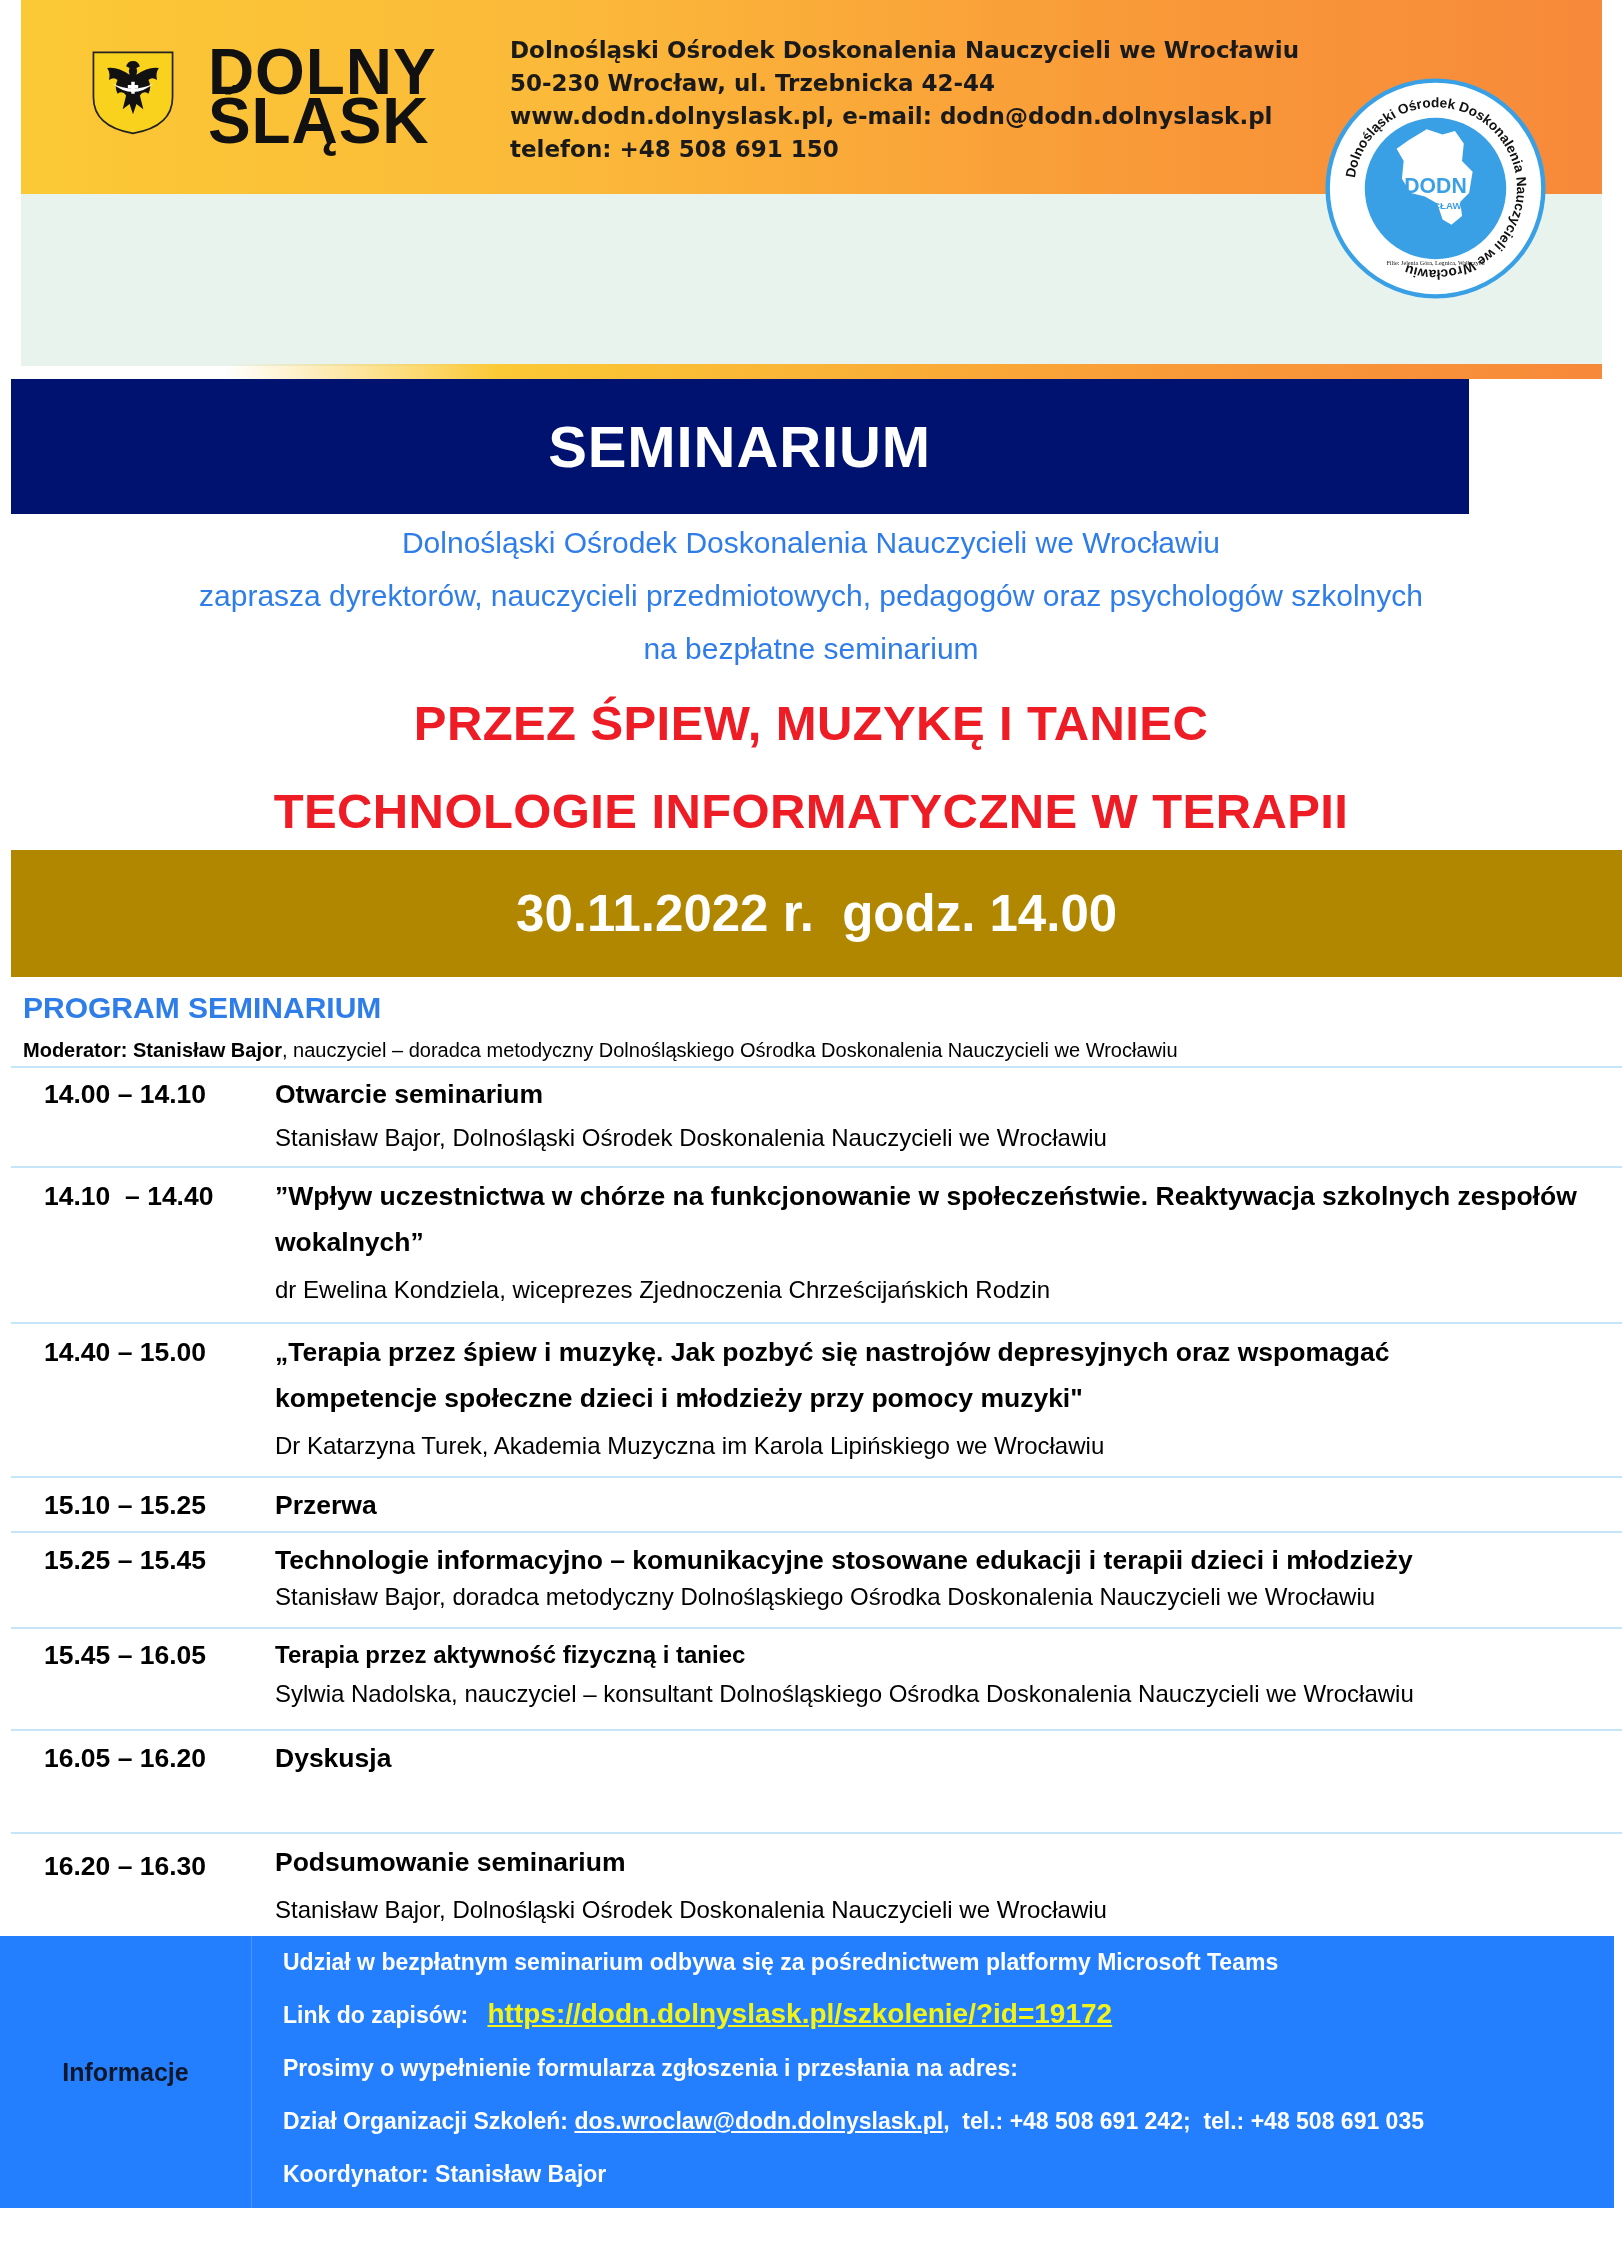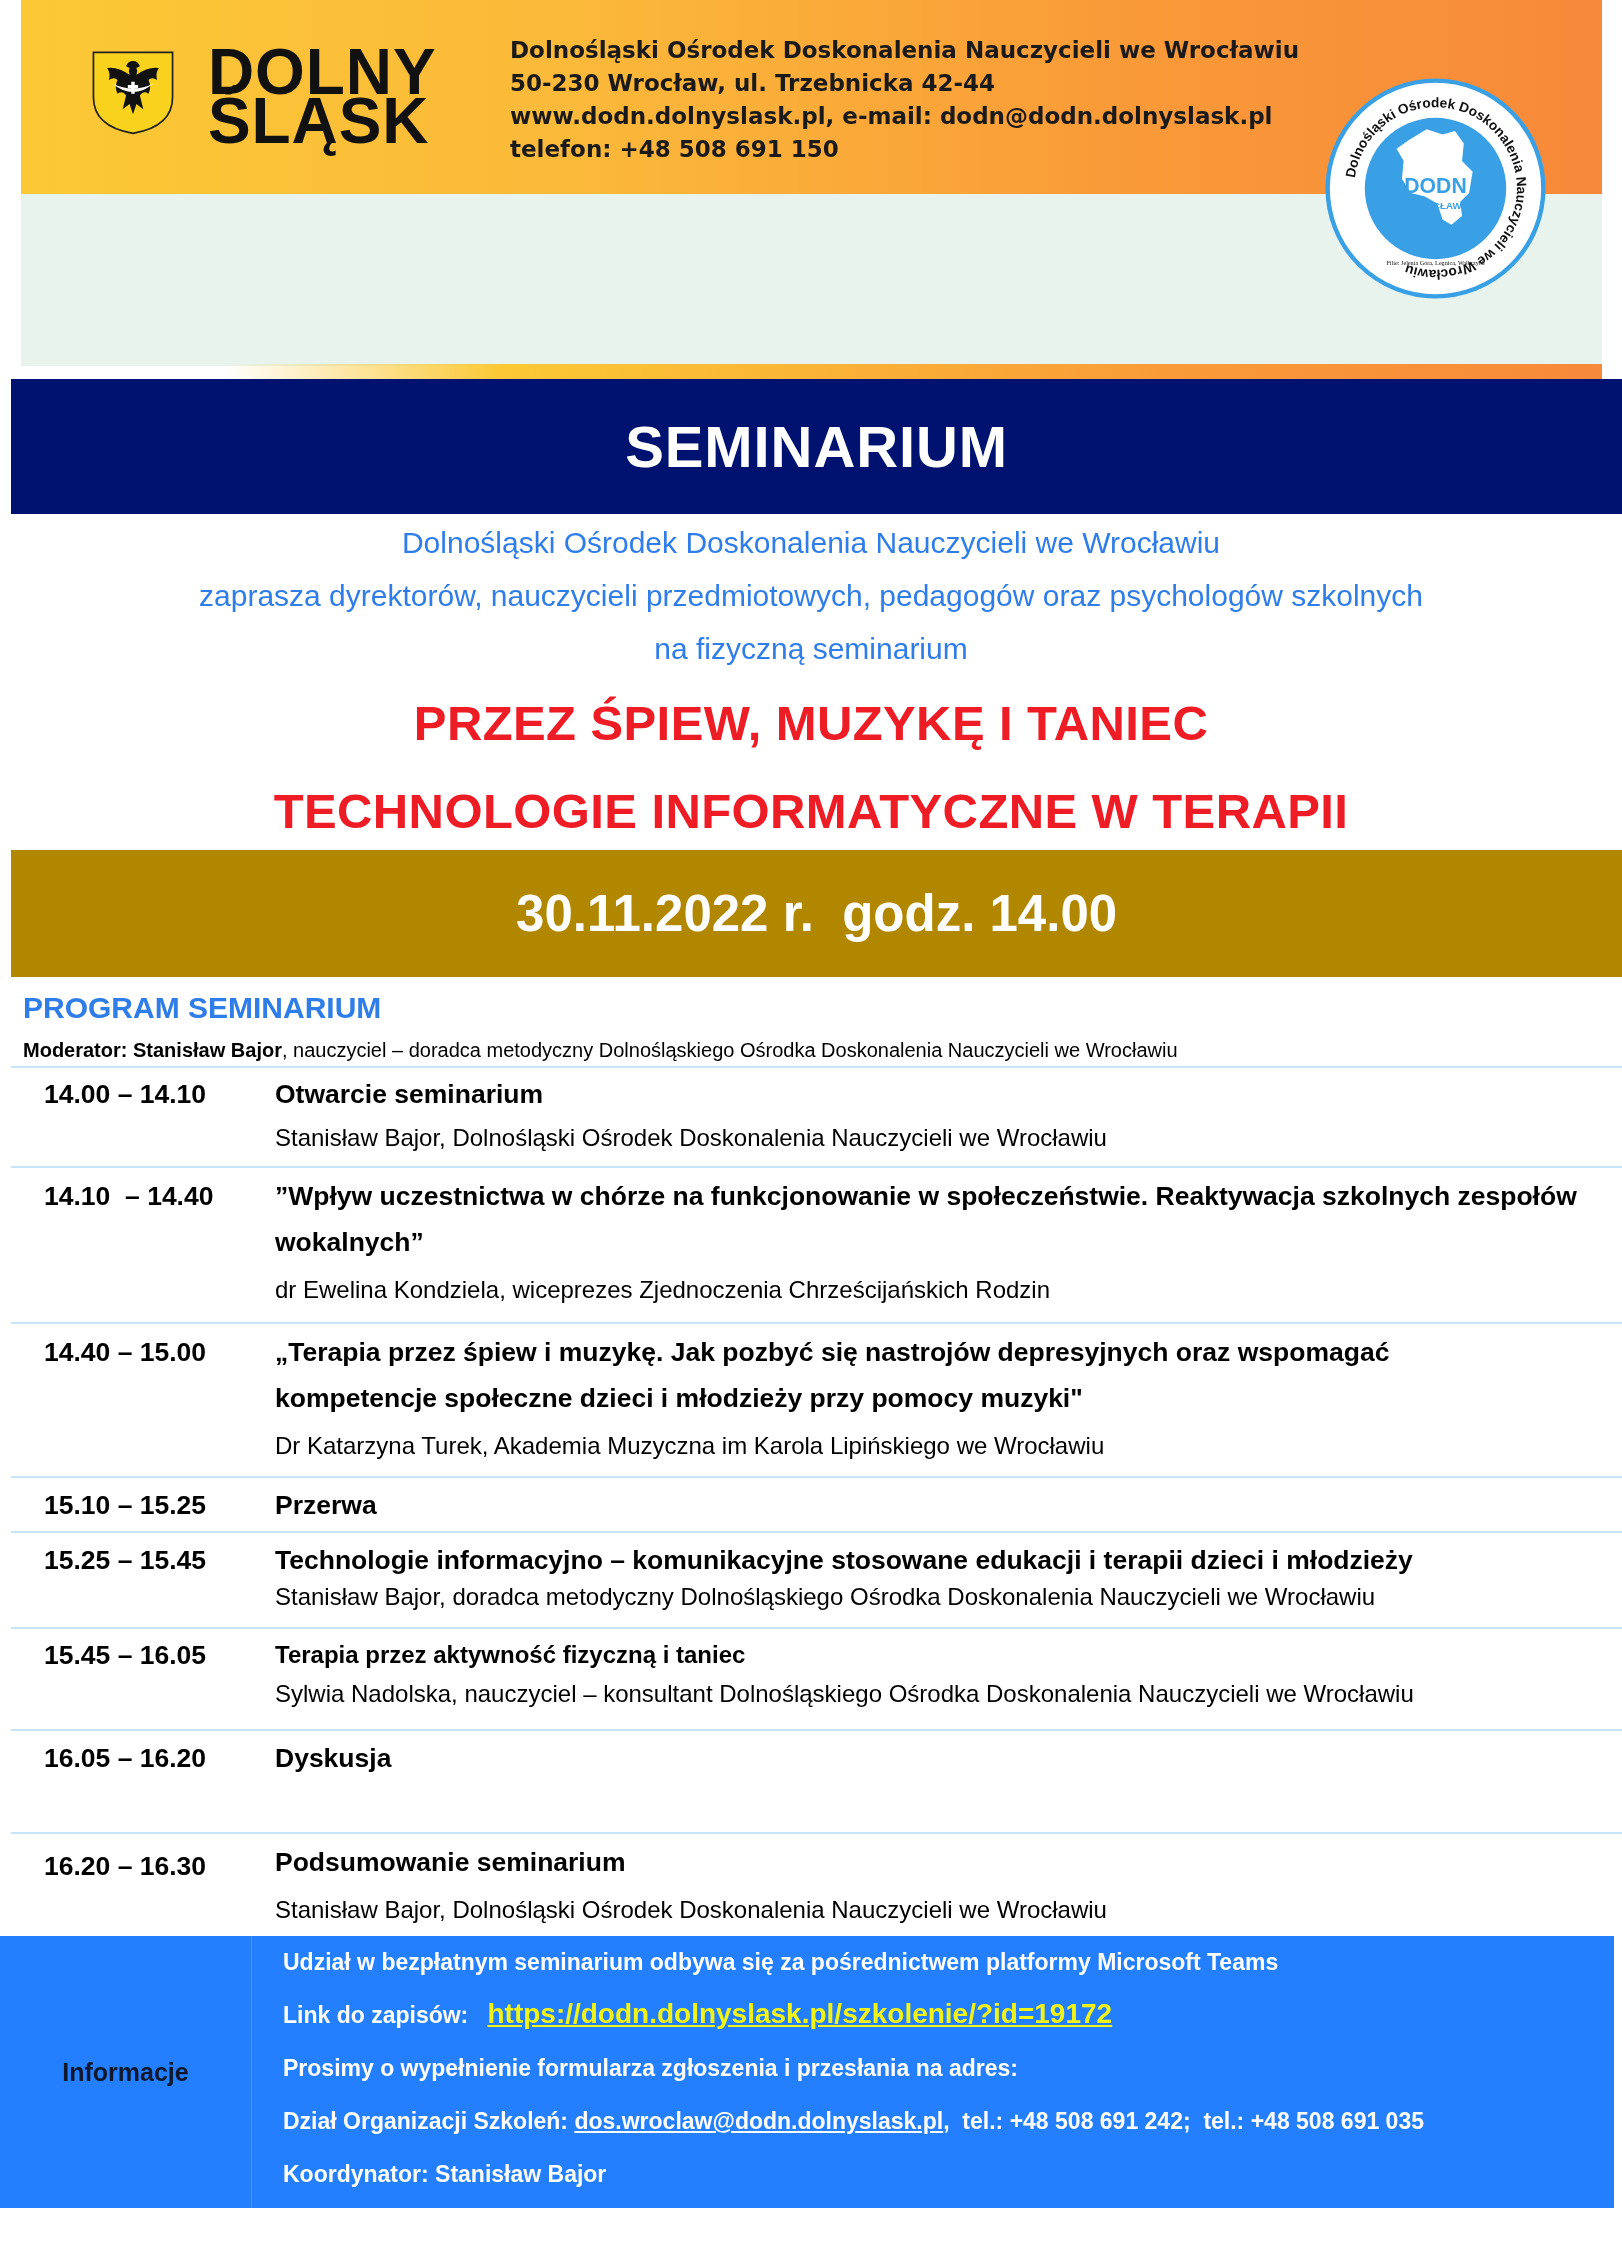--- a/index.html
+++ b/index.html
@@ -16,21 +16,21 @@
 
   .coat { position: absolute; left: 69px; top: 49px; width: 86px; height: 86px; }
   .brand { position: absolute; left: 187px; top: 48px; font-family: "Liberation Sans", sans-serif; font-weight: 700;
     font-size: 64px; line-height: 49px; color: #111; letter-spacing: 0.9px; }
   .contact { position: absolute; left: 489px; top: 34px; font-family: "DejaVu Sans", sans-serif; font-weight: 700;
     font-size: 23px; line-height: 33px; color: #1a1a1a; }
 
   .badge { position: absolute; left: 1304px; top: 78px; width: 221px; height: 221px; }
 
   
-  .title-bar { position: absolute; left: 10.6px; top: 379px; width: 1612px; height: 135px; background: #001270;
+  .title-bar { position: absolute; left: 10.6px; top: 379px; width: 1458px; height: 135px; background: #001270;
     display: flex; align-items: center; justify-content: center; }
   .title-bar span { color: #fff; font-weight: 700; font-size: 58px; letter-spacing: 0.9px; }
 
   .invite { position: absolute; left: 0; top: 516px; width: 1622px; text-align: center; color: #2f7de8;
     font-size: 30px; line-height: 53px; }
   .invite div { height: 53px; }
 
   .headline { position: absolute; left: 0; top: 679px; width: 1622px; text-align: center; color: #ee1c25;
     font-weight: 700; font-size: 49px; line-height: 88px; letter-spacing: 0.4px; }
 
@@ -103,21 +103,21 @@
   </svg>
 </div>
 
 <div class="title-bar">
   <span>SEMINARIUM</span>
 </div>
 
 <div class="invite">
   <div>Dolnośląski Ośrodek Doskonalenia Nauczycieli we Wrocławiu</div>
   <div>zaprasza dyrektorów, nauczycieli przedmiotowych,  pedagogów oraz psychologów  szkolnych</div>
-  <div>na fizyczną seminarium</div>
+  <div>na bezpłatne seminarium</div>
 </div>
 
 <div class="headline">
   <div>PRZEZ ŚPIEW, MUZYKĘ I TANIEC</div>
   <div>TECHNOLOGIE INFORMATYCZNE W TERAPII</div>
 </div>
 
 <div class="date-bar">
   <span>30.11.2022 r.  godz. 14.00</span>
 </div>

